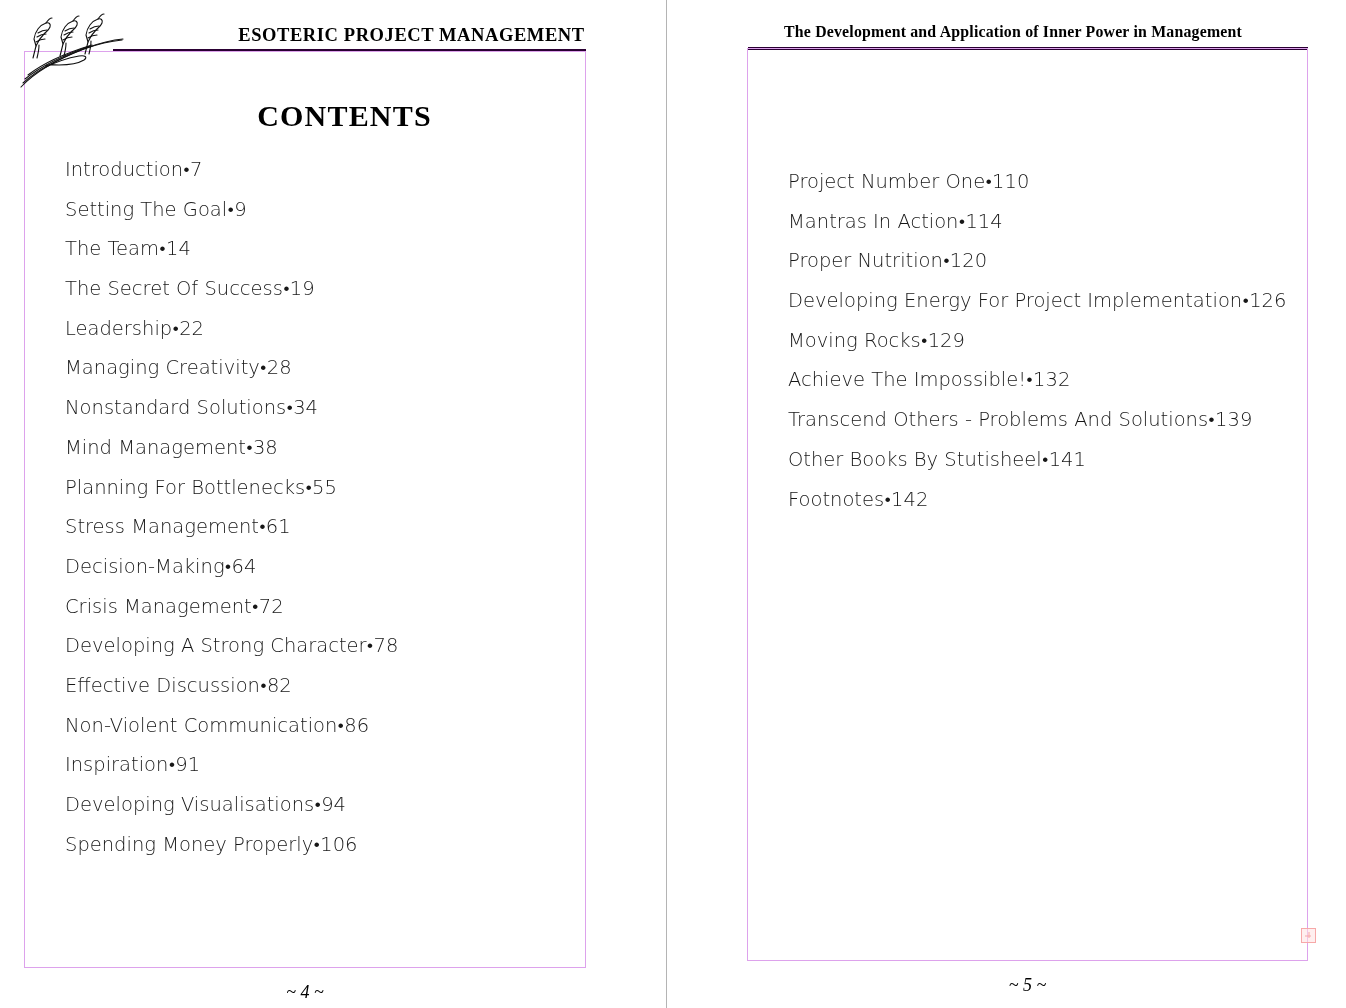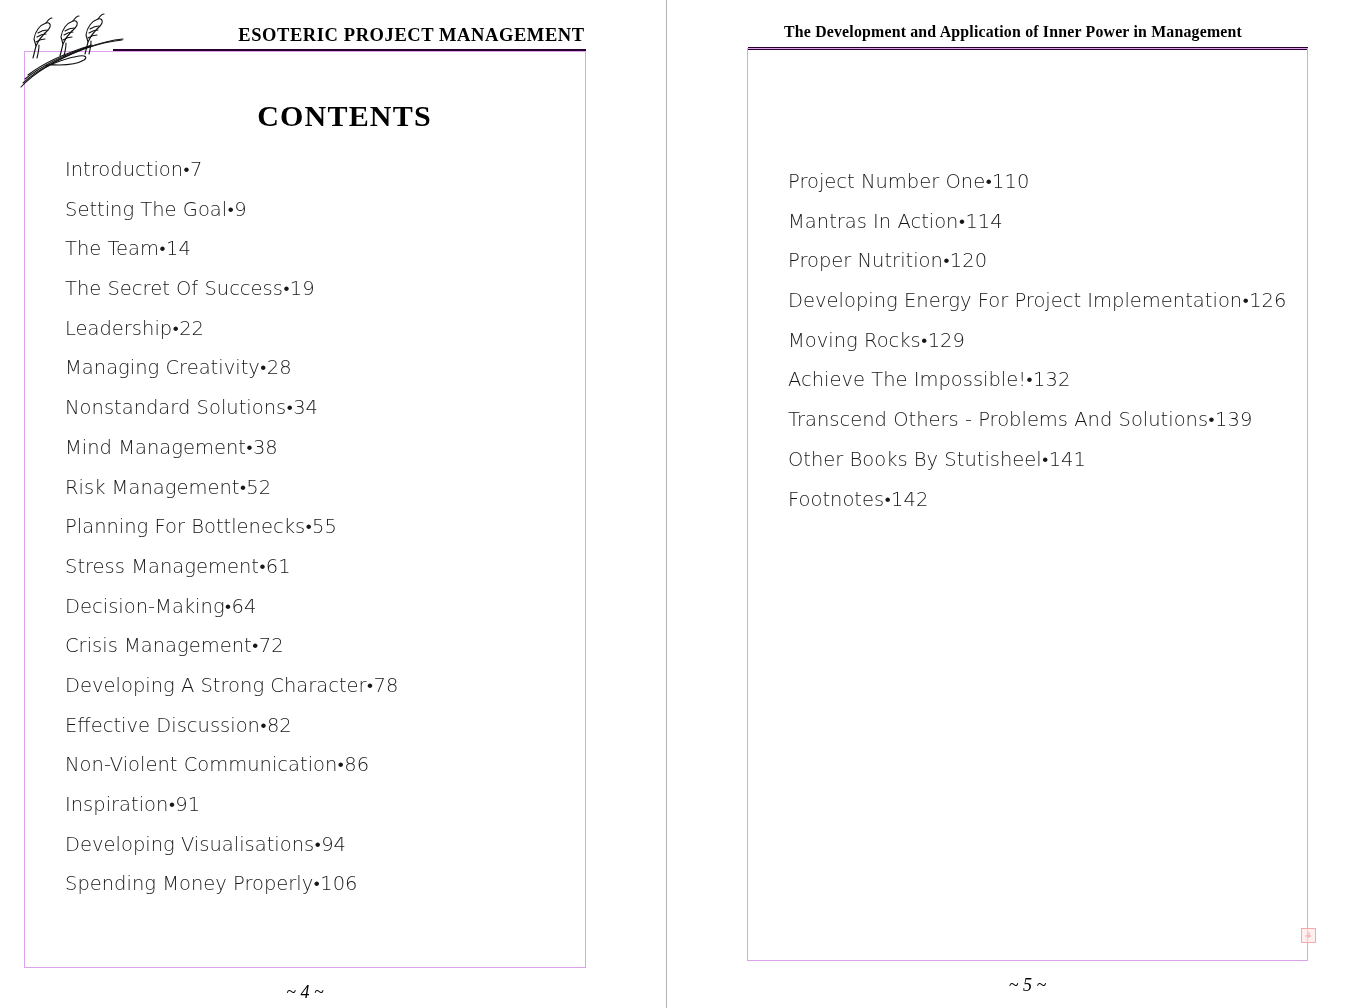--- a/index.html
+++ b/index.html
@@ -222,21 +222,20 @@
 
     <ul class="toc toc-left">
         <li><span class="entry-title">Introduction</span><span class="entry-sep">•</span><span class="entry-page">7</span></li>
         <li><span class="entry-title">Setting The Goal</span><span class="entry-sep">•</span><span class="entry-page">9</span></li>
         <li><span class="entry-title">The Team</span><span class="entry-sep">•</span><span class="entry-page">14</span></li>
         <li><span class="entry-title">The Secret Of Success</span><span class="entry-sep">•</span><span class="entry-page">19</span></li>
         <li><span class="entry-title">Leadership</span><span class="entry-sep">•</span><span class="entry-page">22</span></li>
         <li><span class="entry-title">Managing Creativity</span><span class="entry-sep">•</span><span class="entry-page">28</span></li>
         <li><span class="entry-title">Nonstandard Solutions</span><span class="entry-sep">•</span><span class="entry-page">34</span></li>
         <li><span class="entry-title">Mind Management</span><span class="entry-sep">•</span><span class="entry-page">38</span></li>
-        <li><span class="entry-title">Risk Management</span><span class="entry-sep">•</span><span class="entry-page">52</span></li>
         <li><span class="entry-title">Planning For Bottlenecks</span><span class="entry-sep">•</span><span class="entry-page">55</span></li>
         <li><span class="entry-title">Stress Management</span><span class="entry-sep">•</span><span class="entry-page">61</span></li>
         <li><span class="entry-title">Decision-Making</span><span class="entry-sep">•</span><span class="entry-page">64</span></li>
         <li><span class="entry-title">Crisis Management</span><span class="entry-sep">•</span><span class="entry-page">72</span></li>
         <li><span class="entry-title">Developing A Strong Character</span><span class="entry-sep">•</span><span class="entry-page">78</span></li>
         <li><span class="entry-title">Effective Discussion</span><span class="entry-sep">•</span><span class="entry-page">82</span></li>
         <li><span class="entry-title">Non-Violent Communication</span><span class="entry-sep">•</span><span class="entry-page">86</span></li>
         <li><span class="entry-title">Inspiration</span><span class="entry-sep">•</span><span class="entry-page">91</span></li>
         <li><span class="entry-title">Developing Visualisations</span><span class="entry-sep">•</span><span class="entry-page">94</span></li>
         <li><span class="entry-title">Spending Money Properly</span><span class="entry-sep">•</span><span class="entry-page">106</span></li>

